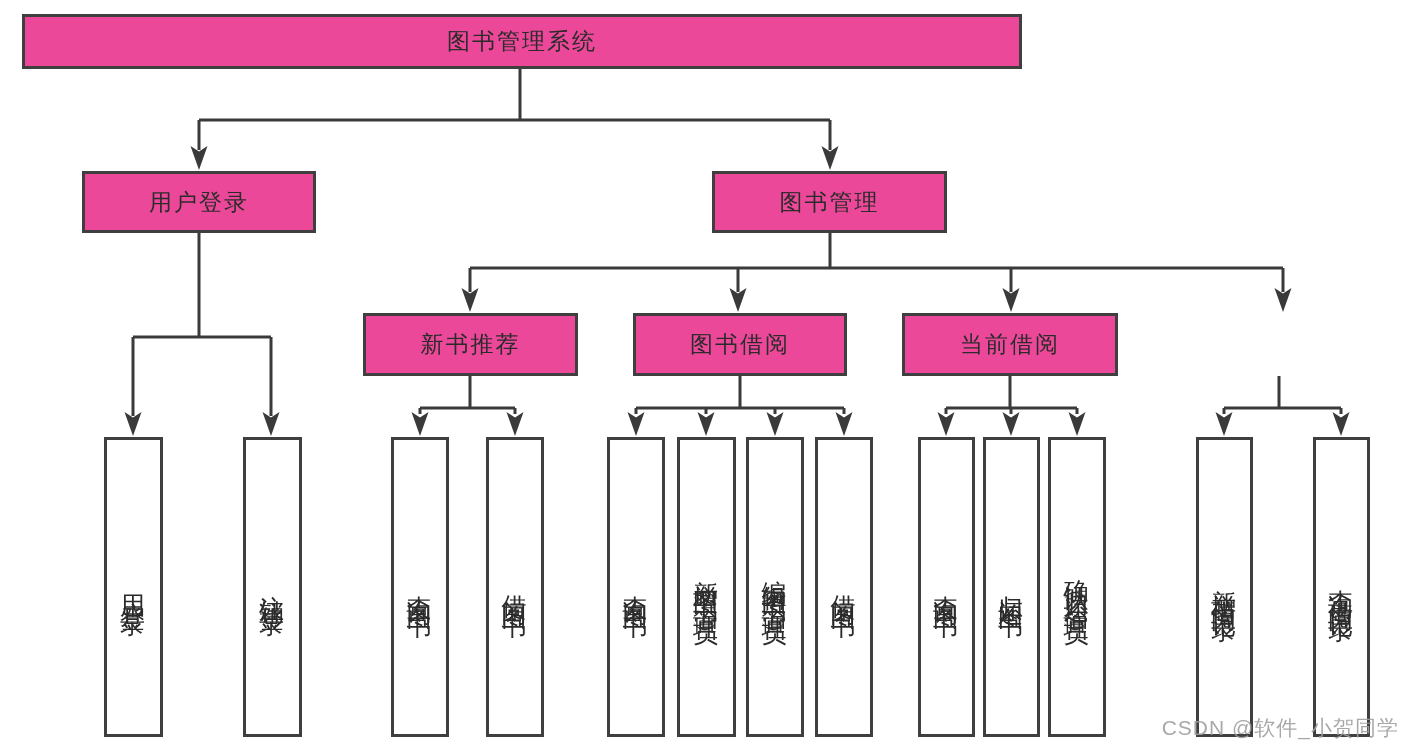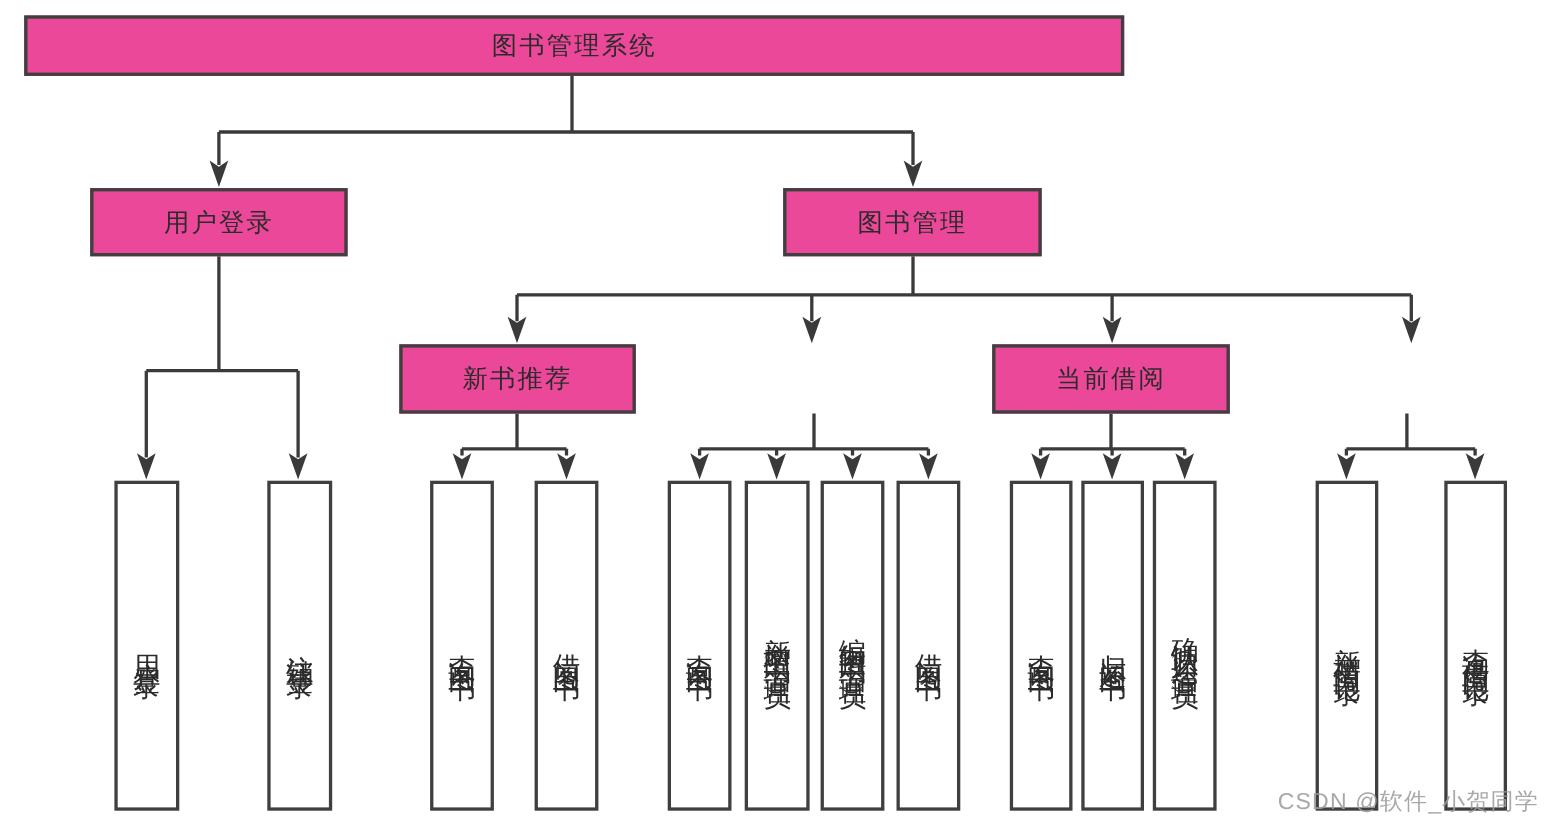--- a/index.html
+++ b/index.html
@@ -101,20 +101,21 @@
       <polygon points="1341,436 1332.5,412 1341,417.5 1349.5,412"></polygon>
     </g>
   </svg>
 
   <div class="node" style="left:22px;top:14px;width:1000px;height:55px;">图书管理系统</div>
 
   <div class="node" style="left:82px;top:171px;width:234px;height:62px;">用户登录</div>
   <div class="node" style="left:712px;top:171px;width:235px;height:62px;">图书管理</div>
 
   <div class="node" style="left:363px;top:313px;width:215px;height:63px;">新书推荐</div>
+  <div class="node" style="left:633px;top:313px;width:214px;height:63px;">图书借阅</div>
   <div class="node" style="left:902px;top:313px;width:216px;height:63px;">当前借阅</div>
 
   <div class="leaf" style="left:104px;width:59px;">用户登录</div>
   <div class="leaf" style="left:243px;width:59px;">注销登录</div>
 
   <div class="leaf" style="left:391px;width:58px;">查询图书</div>
   <div class="leaf" style="left:486px;width:58px;">借阅图书</div>
 
   <div class="leaf" style="left:607px;width:58px;">查询图书</div>
   <div class="leaf" style="left:677px;width:59px;">新增图书（管理员）</div>

